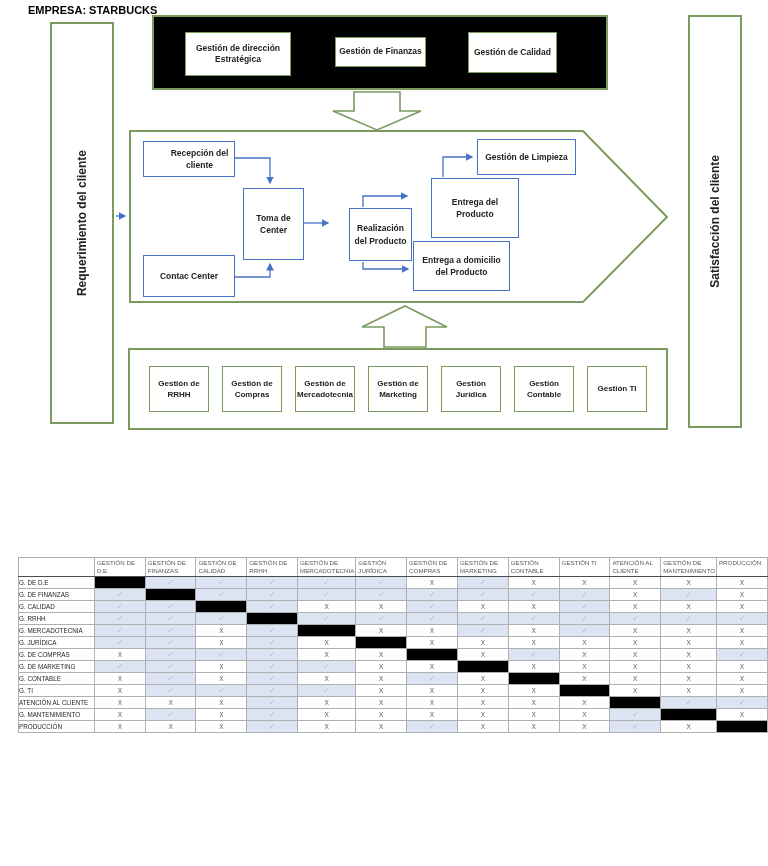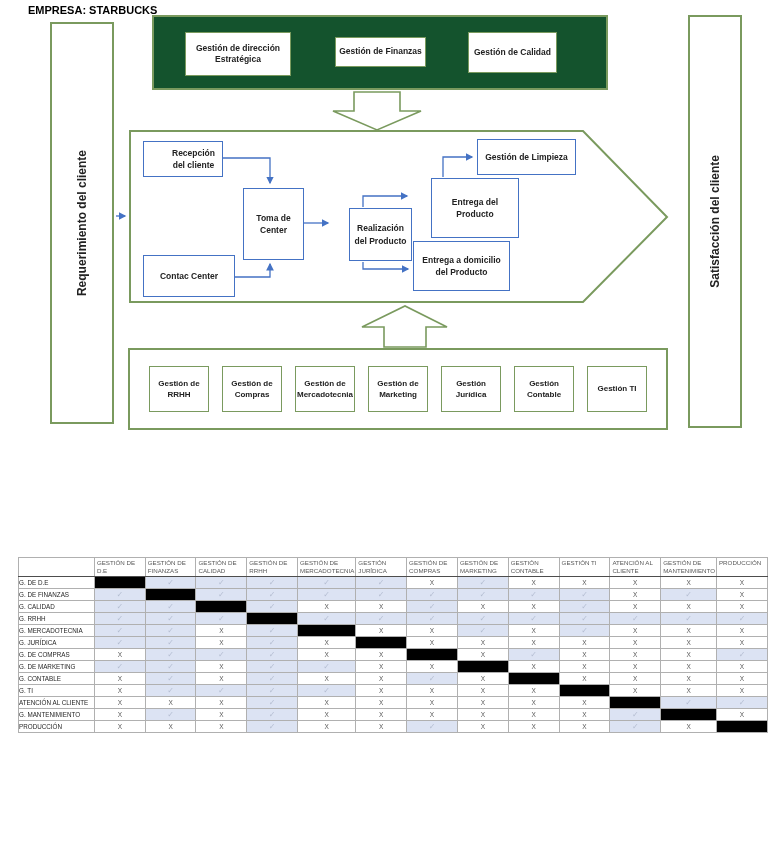--- a/index.html
+++ b/index.html
@@ -17,21 +17,21 @@
   }
   .vbar-left{left:50px;top:22px;width:64px;height:402px;}
   .vbar-right{left:688px;top:15px;width:54px;height:413px;}
   .vtext{
     writing-mode:vertical-rl;transform:rotate(180deg);
     font-size:12px;font-weight:600;color:#222;white-space:nowrap;
   }
   
   .strategic{
     position:absolute;left:152px;top:15px;width:456px;height:75px;
-    border:2px solid #7a9a5e;background:#14532d;box-sizing:border-box;
+    border:2px solid #7a9a5e;background:#000000;box-sizing:border-box;
   }
   .sbox{
     position:absolute;border:1.5px solid #7a9a5e;background:#fff;
     display:flex;align-items:center;justify-content:center;text-align:center;
     font-size:8.5px;font-weight:700;color:#222;line-height:1.35;box-sizing:border-box;
     padding:1px 3px;
   }
   .sbox1{left:31px;top:15px;width:106px;height:44px;}
   .sbox2{left:181px;top:20px;width:91px;height:30px;}
   .sbox3{left:314px;top:15px;width:89px;height:41px;}
@@ -48,21 +48,21 @@
   }
   
   .diagram-svg{position:absolute;left:0;top:0;width:768px;height:445px;}
   
   .cbox{
     position:absolute;border:1.5px solid #4472c4;background:#fff;
     display:flex;align-items:center;justify-content:center;text-align:center;
     font-size:8.5px;font-weight:700;color:#222;line-height:1.45;box-sizing:border-box;
     padding:1px 2px;
   }
-  .cbox-reception{left:143px;top:141px;width:80px;height:36px;padding-left:23px;}
+  .cbox-reception{left:143px;top:141px;width:92px;height:36px;padding-left:23px;}
   .cbox-contact{left:143px;top:255px;width:92px;height:42px;}
   .cbox-orders{left:243px;top:188px;width:61px;height:72px;}
   .cbox-realization{left:349px;top:208px;width:63px;height:53px;}
   .cbox-cleaning{left:477px;top:139px;width:99px;height:36px;}
   .cbox-delivery{left:431px;top:178px;width:88px;height:60px;}
   .cbox-home{left:413px;top:241px;width:97px;height:50px;}
   
   .matrix-wrap{position:absolute;left:18px;top:557px;}
   table.matrix{border-collapse:collapse;table-layout:fixed;background:#fff;}
   table.matrix th,table.matrix td{

